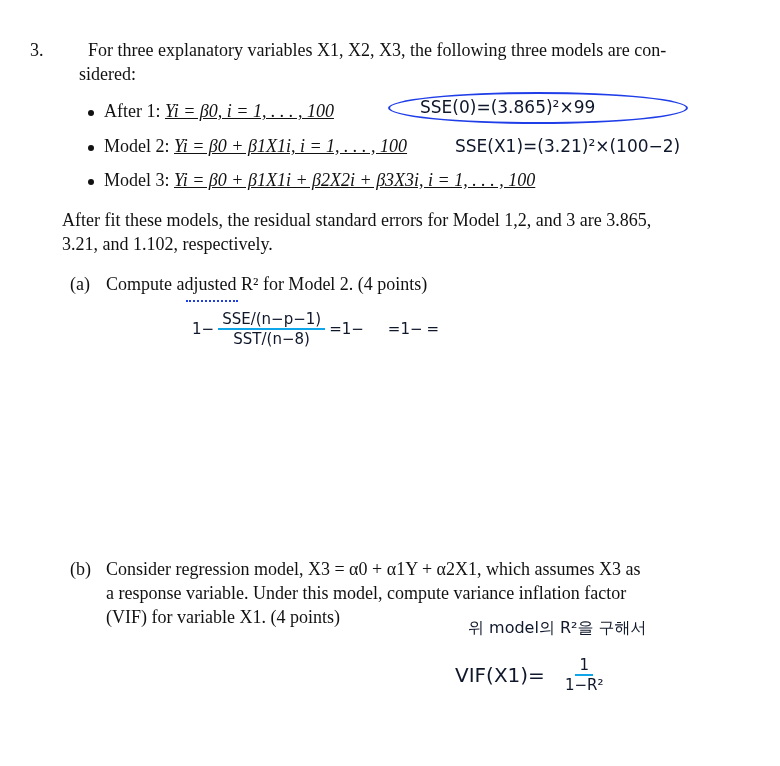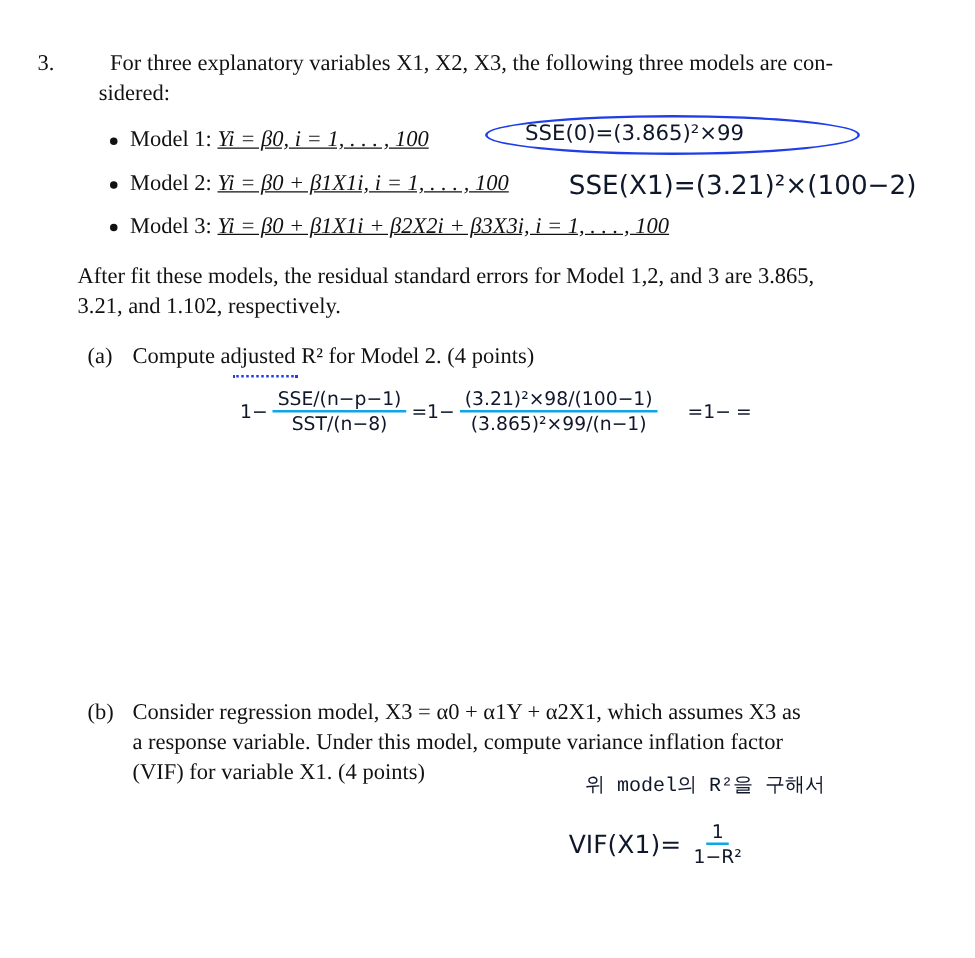--- a/index.html
+++ b/index.html
@@ -16,63 +16,59 @@
 </head>
 <body>
 
 <div class="abs" style="left:30px; top:40px;">3.</div>
 <div class="abs" style="left:58px; top:40px;margin-left:30px;">
   <span>For three explanatory variables X1, X2, X3, the following three models are con-</span>
 </div>
 <div class="abs" style="left:62px; top:64px;margin-left:17px;">sidered:</div>
 
 <div class="abs" style="left:88px; top:101px;">
-  <span class="bullet"></span><span>Model 1:</span>
+  <span class="bullet"></span><span>After 1:</span>
   <span class="m">Yi = β0, i = 1, . . . , 100</span>
 </div>
 <div class="abs" style="left:88px; top:136px;">
   <span class="bullet"></span><span>Model 2:</span>
   <span class="m">Yi = β0 + β1X1i, i = 1, . . . , 100</span>
 </div>
 <div class="abs" style="left:88px; top:170px;">
   <span class="bullet"></span><span>Model 3:</span>
   <span class="m">Yi = β0 + β1X1i + β2X2i + β3X3i, i = 1, . . . , 100</span>
 </div>
 
 <div class="abs hand" style="left:388px; top:92px; width:300px; height:32px; border:2px solid #1f3ee8; border-radius:50%; box-sizing:border-box;"></div>
 <div class="abs hand" style="left:420px; top:97px; font-size:17px;">SSE(0)=(3.865)²×99</div>
-<div class="abs hand" style="left:455px; top:136px; font-size:21px;">SSE(X1)=(3.21)²×(100−2)</div>
+<div class="abs hand" style="left:455px; top:136px; font-size:17px;">SSE(X1)=(3.21)²×(100−2)</div>
 
 <div class="abs" style="left:62px; top:210px;">After fit these models, the residual standard errors for Model 1,2, and 3 are 3.865,</div>
 <div class="abs" style="left:62px; top:234px;">3.21, and 1.102, respectively.</div>
 
 <div class="abs" style="left:70px; top:274px;">(a)</div>
 <div class="abs" style="left:106px; top:274px;">Compute adjusted R² for Model 2. (4 points)</div>
 <div class="abs" style="left:186px; top:294px; width:52px; height:6px; border-bottom:2px dotted #1f3ee8;"></div>
 
 <div class="abs hand" style="left:192px; top:310px; display:flex; align-items:center; gap:4px;">
   <span>1−</span>
   <span class="frac">
     <span class="num">SSE/(n−p−1)</span>
     <span class="den">SST/(n−8)</span>
   </span>
   <span>=1−</span>
-  <span class="frac">
-    <span class="num">(3.21)²×98/(100−1)</span>
-    <span class="den">(3.865)²×99/(n−1)</span>
-  </span>
   <span style="margin-left:20px;">=1−</span>
   <span>=</span>
 </div>
 
 <div class="abs" style="left:70px; top:559px;">(b)</div>
 <div class="abs" style="left:106px; top:559px;">Consider regression model, X3 = α0 + α1Y + α2X1, which assumes X3 as</div>
 <div class="abs" style="left:106px; top:583px;">a response variable. Under this model, compute variance inflation factor</div>
 <div class="abs" style="left:106px; top:607px;">(VIF) for variable X1. (4 points)</div>
 
-<div class="abs hand" style="left:468px; top:618px; font-size:16px;font-family:Liberation Mono, monospace;">위 model의 R²을 구해서</div>
-<div class="abs hand" style="left:455px; top:656px; font-size:20px; display:flex; align-items:center; gap:6px;">
+<div class="abs hand" style="left:468px; top:618px; font-size:16px;">위 model의 R²을 구해서</div>
+<div class="abs hand" style="left:455px; top:656px; font-size:20px; display:flex; align-items:center; gap:16px;">
   <span>VIF(X1)=</span>
   <span class="frac">
     <span class="num" style="font-size:15px;">1</span>
     <span class="den" style="font-size:15px;">1−R²</span>
   </span>
 </div>
 
 </body></html>

